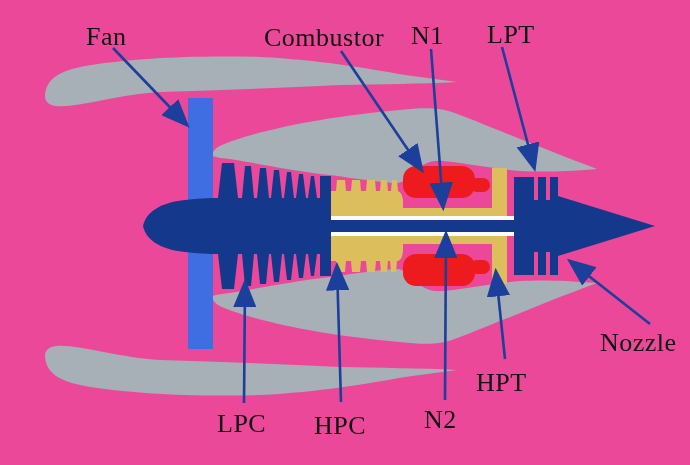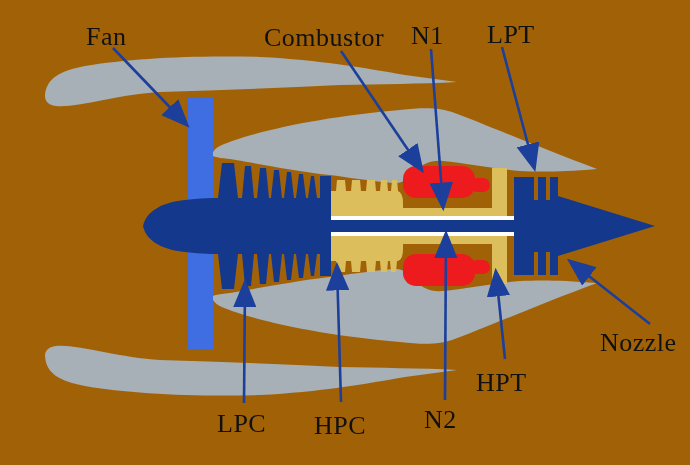--- a/index.html
+++ b/index.html
@@ -11,21 +11,21 @@
   .gold{fill:var(--compressor-gold);}
   .redcan{fill:var(--combustor-red);}
   .whitegap{fill:#ffffff;}
   .callout-line{stroke:var(--arrow-blue);stroke-width:2.6;fill:none;}
   .callout-text{font-family:"Liberation Serif","DejaVu Serif",serif;font-size:26px;letter-spacing:.5px;fill:var(--label-black);}
   #arrowhead path{fill:var(--arrow-blue);}
 </style>
 </head>
 <body>
 
-<div class="stage" style="background: #a16207;">
+<div class="stage" style="background: #ec4899;">
   <svg id="engine-svg" width="690" height="465" viewBox="0 0 690 465">
     <defs>
       <marker id="arrowhead" markerWidth="11" markerHeight="9" refX="9" refY="4.5" orient="auto">
         <path d="M0,0 L11,4.5 L0,9 Z"></path>
       </marker>
     </defs>
 
     <path class="nacelle" d="M45,96 C46,78 60,71 85,66 C130,58 200,55 260,57 C320,60 365,68 405,75 L457,82
          C420,84 380,84 340,85 C280,88 220,90 160,92 C120,94 78,108 56,106 C48,105 45,101 45,96 Z"></path>
     <path class="nacelle" d="M45,356 C46,374 60,381 85,386 C130,394 200,397 260,395 C320,392 365,384 405,377 L457,370

